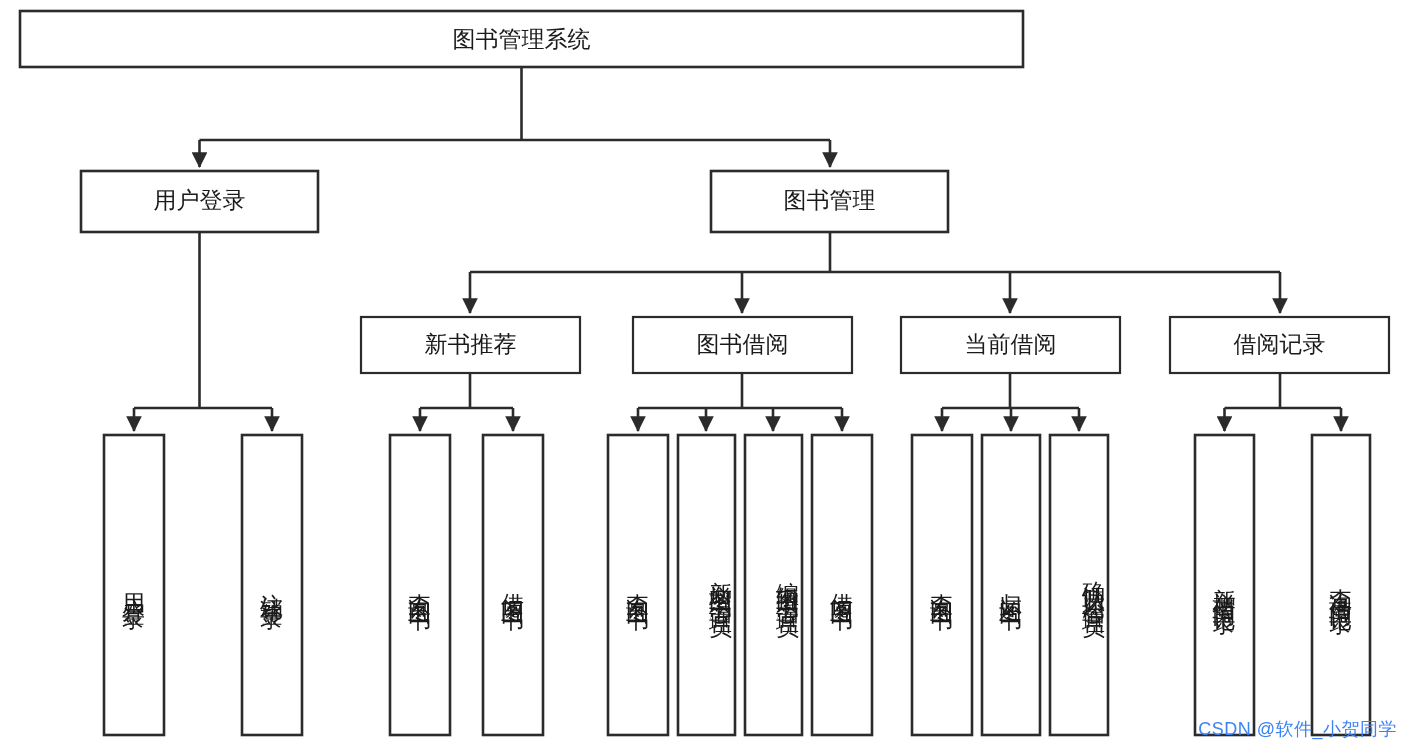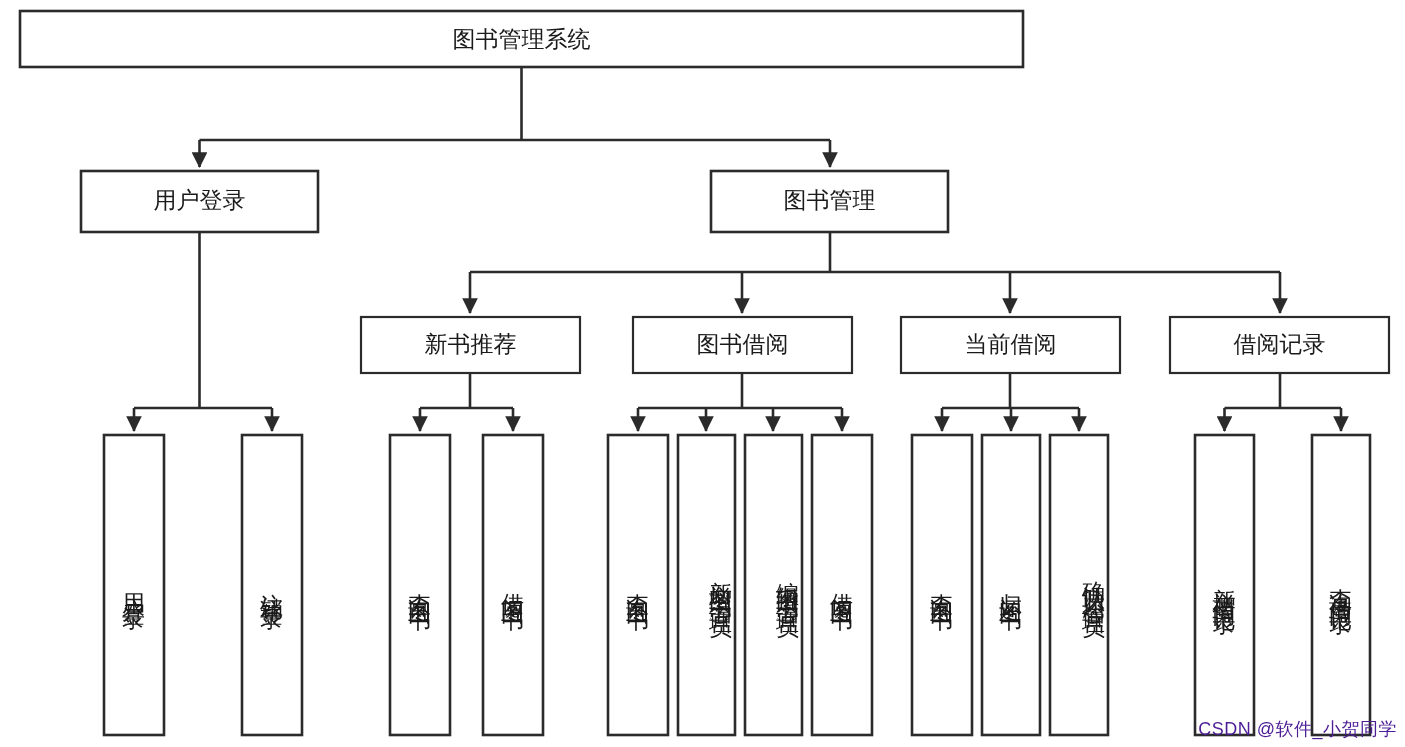--- a/index.html
+++ b/index.html
@@ -69,21 +69,21 @@
     letter-spacing: 5px;
     white-space: nowrap;
     pointer-events: none;
   }
   .watermark {
     position: absolute;
     right: 8px;
     bottom: 6px;
     font-family: "Liberation Sans", "DejaVu Sans", sans-serif;
     font-size: 18px;
-    color: #4c1d95;
+    color: #3b82f6;
     letter-spacing: 0.5px;
     white-space: nowrap;
   }
 </style>
 </head>
 <body>
 
 <div id="chart-root">
 
   <svg class="diagram" viewBox="0 0 1405 747">

